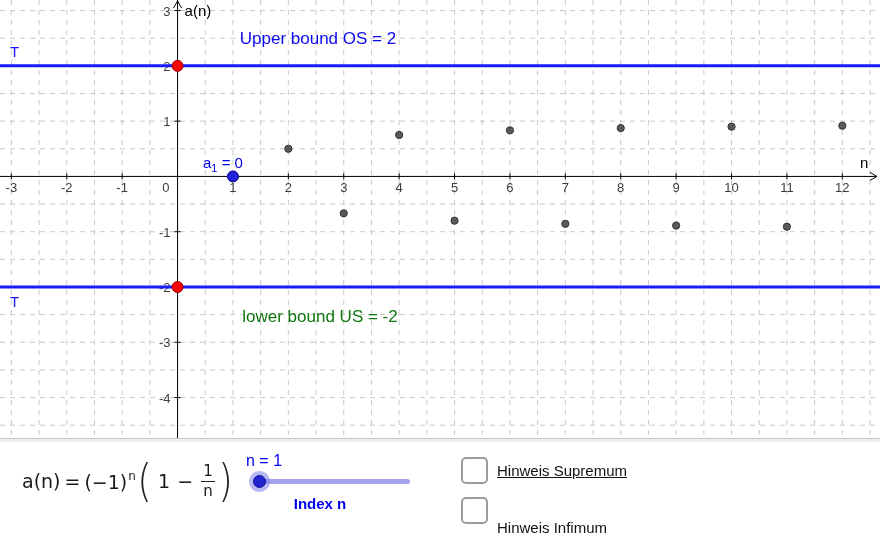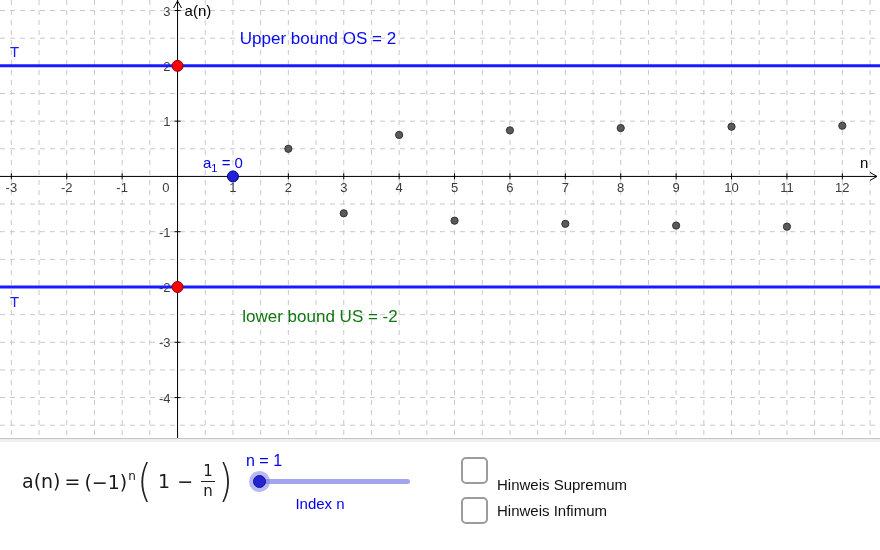--- a/index.html
+++ b/index.html
@@ -28,30 +28,30 @@
 
   
   .slider-value{position:absolute;left:246px;top:9px;font-size:16px;color:#0000ee;}
   .slider-track{position:absolute;left:255px;top:36px;width:155px;height:5px;border-radius:3px;
     background:#a3a3f0;}
   .slider-halo{position:absolute;left:249px;top:28px;width:21px;height:21px;border-radius:50%;
     background:rgba(125,125,235,0.55);}
   .slider-knob{position:absolute;left:253px;top:32px;width:13px;height:13px;border-radius:50%;
     background:#2424cf;border:1px solid #12129a;box-sizing:border-box;}
   .slider-caption{position:absolute;left:288px;top:52px;width:64px;text-align:center;
-    font-size:15px;color:#0000ee;}
+    font-size:15px;color:#0000ee;font-weight:bold;}
 
   
   .checkbox{position:absolute;width:27px;height:27px;background:#fff;border:2px solid #9c9c9c;
     border-radius:5px;box-sizing:border-box;cursor:pointer;}
   #cb1{left:461px;top:14px;}
   #cb2{left:461px;top:54px;}
   .cb-label{position:absolute;font-size:15px;color:#111;}
-  #cbl1{left:497px;top:33px;}
-  #cbl2{left:497px;top:59px;}
+  #cbl1{left:497px;top:19px;text-decoration:underline;}
+  #cbl2{left:497px;top:76px;}
 </style>
 </head>
 <body>
 
 <div id="graphics">
     <svg width="880" height="438">
       <g>
         <line x1="11.356625747560596" y1="0" x2="11.356625747560596" y2="438" stroke="#c9c9c9" stroke-dasharray="5,5"></line>
         <line x1="39.055712936732775" y1="0" x2="39.055712936732775" y2="438" stroke="#c9c9c9" stroke-dasharray="5,5"></line>
         <line x1="66.75480012590495" y1="0" x2="66.75480012590495" y2="438" stroke="#c9c9c9" stroke-dasharray="5,5"></line>

